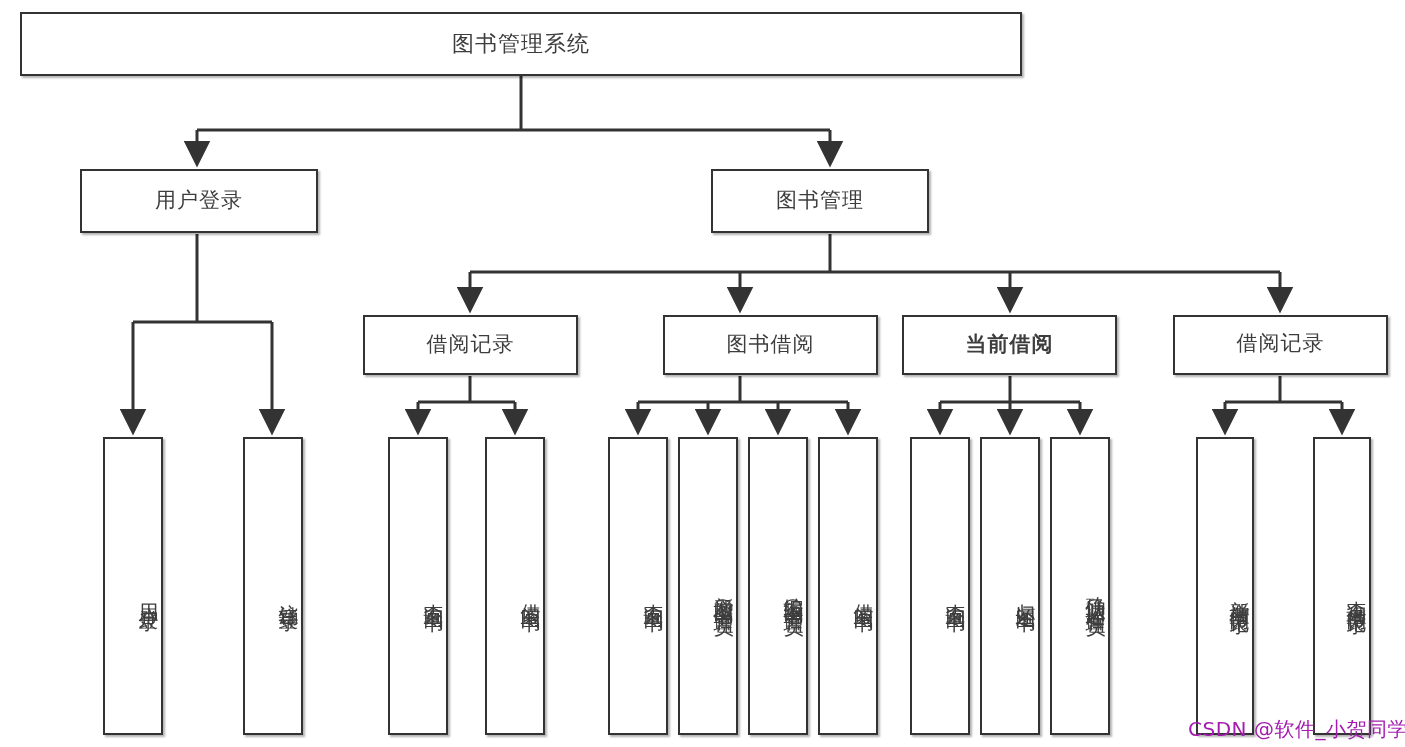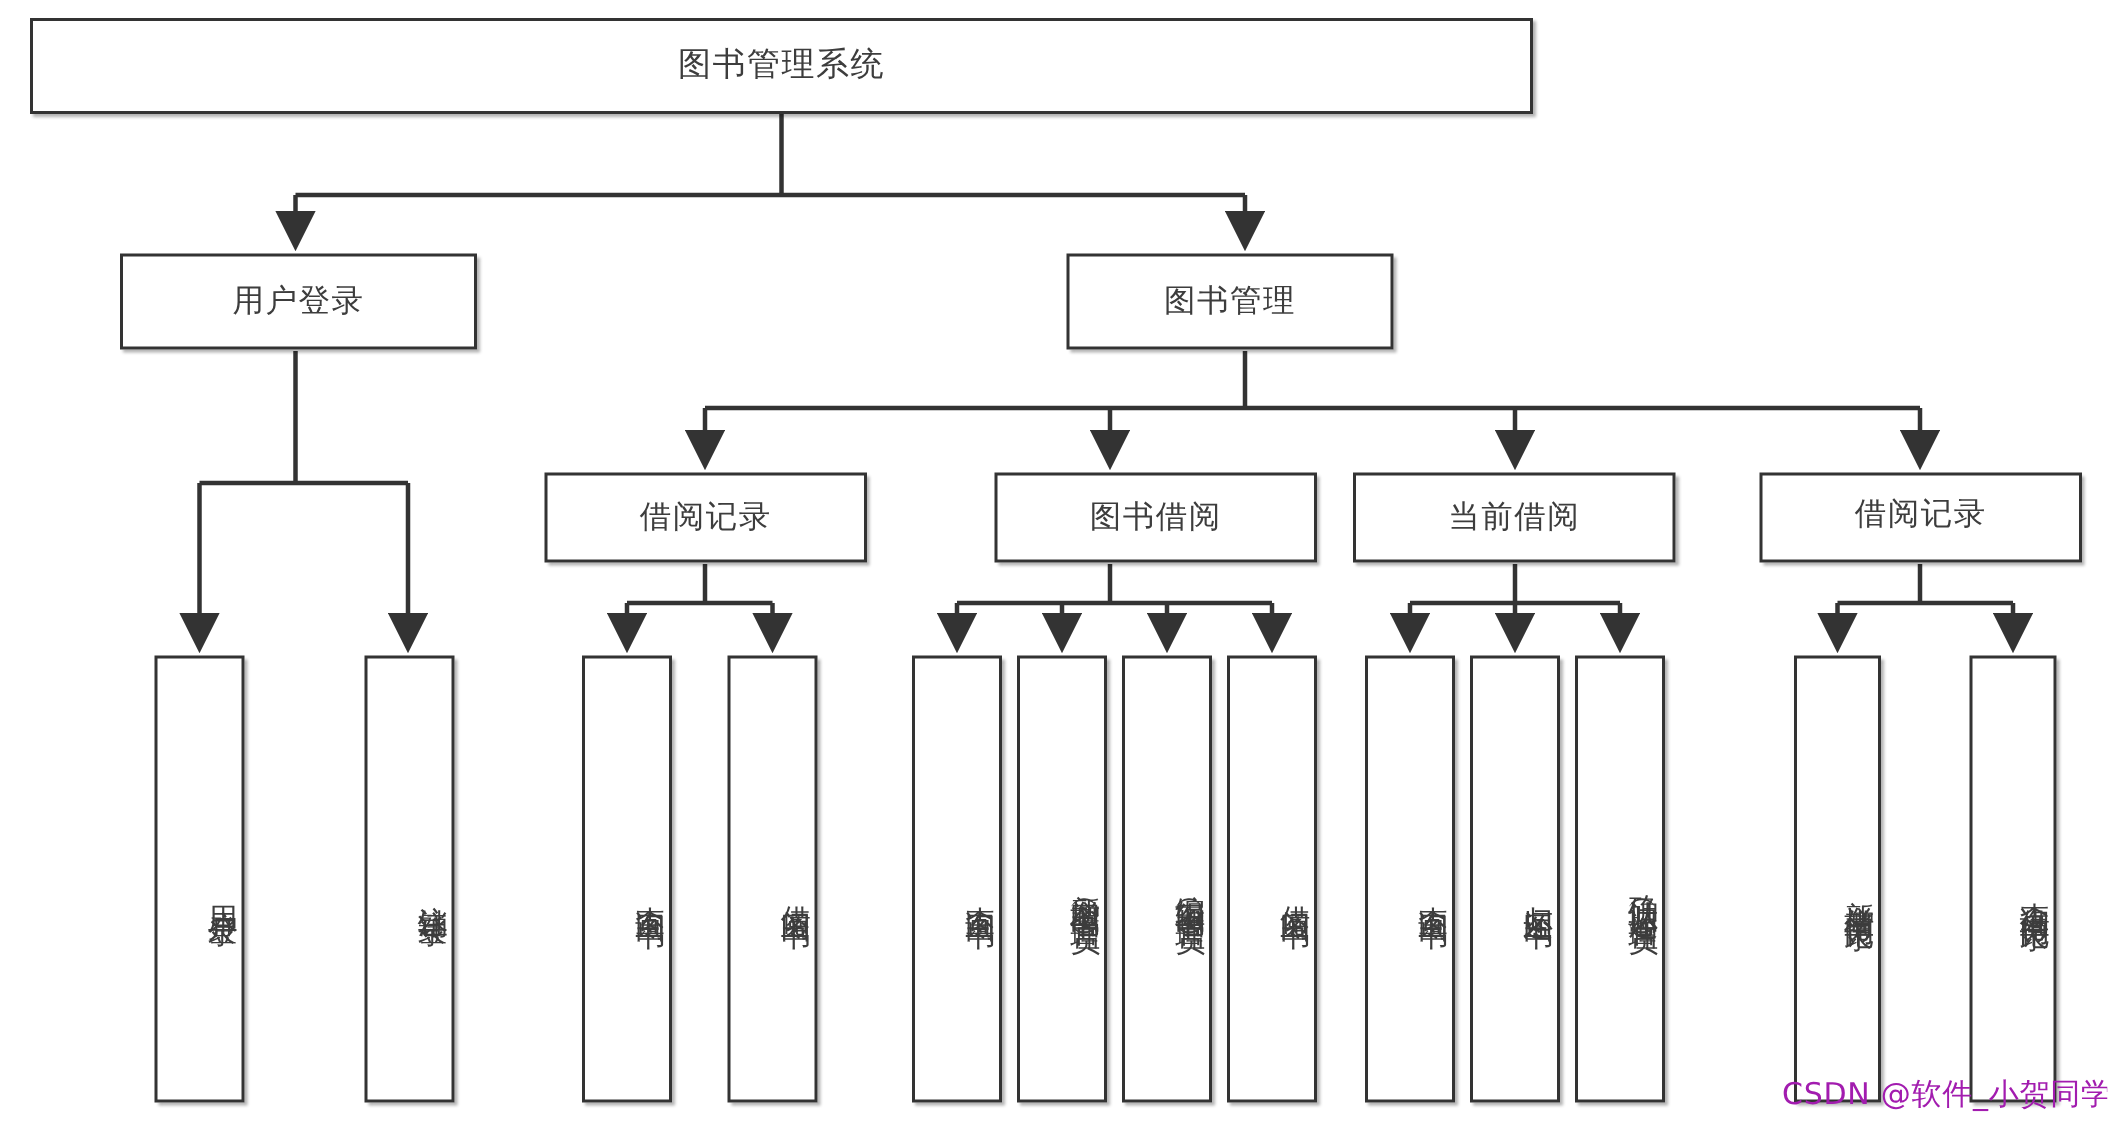--- a/index.html
+++ b/index.html
@@ -135,21 +135,21 @@
   <div class="node" style="left:711px; top:169px; width:218px; height:64px;">
     <span class="lbl">图书管理</span>
   </div>
 
   <div class="node" style="left:363px; top:315px; width:215px; height:60px;">
     <span class="lbl">借阅记录</span>
   </div>
   <div class="node" style="left:633px; top:315px; width:215px; height:60px;margin-left:30px;">
     <span class="lbl">图书借阅</span>
   </div>
-  <div class="node" style="left:902px; top:315px; width:215px; height:60px;">
+  <div class="node" style="left:902px; top:315px; width:215px; height:60px;font-weight:bold;">
     <span class="lbl">当前借阅</span>
   </div>
   <div class="node" style="left:1173px; top:315px; width:215px; height:60px;font-family:Liberation Mono, monospace;">
     <span class="lbl">借阅记录</span>
   </div>
 
   <div class="node leaf" style="left:103px; top:437px; width:60px; height:298px;">
     <span class="lbl">用户登录</span>
   </div>
   <div class="node leaf" style="left:243px; top:437px; width:60px; height:298px;">

